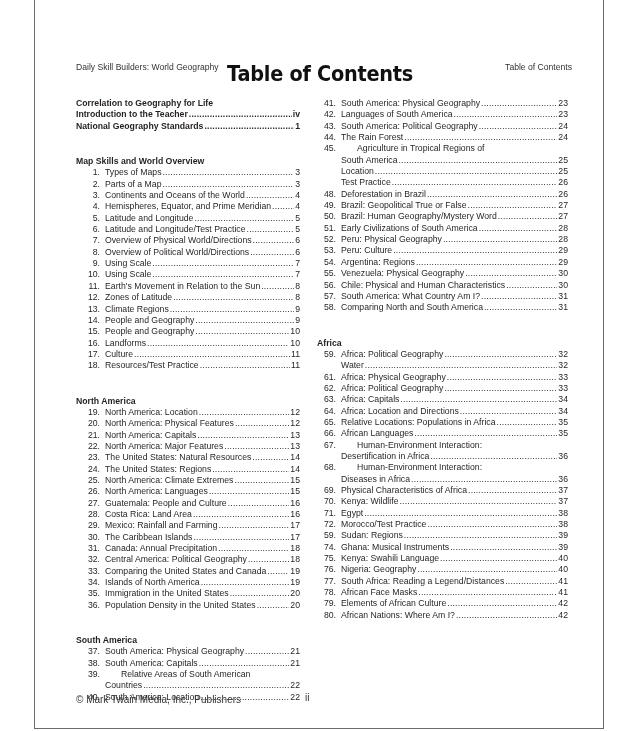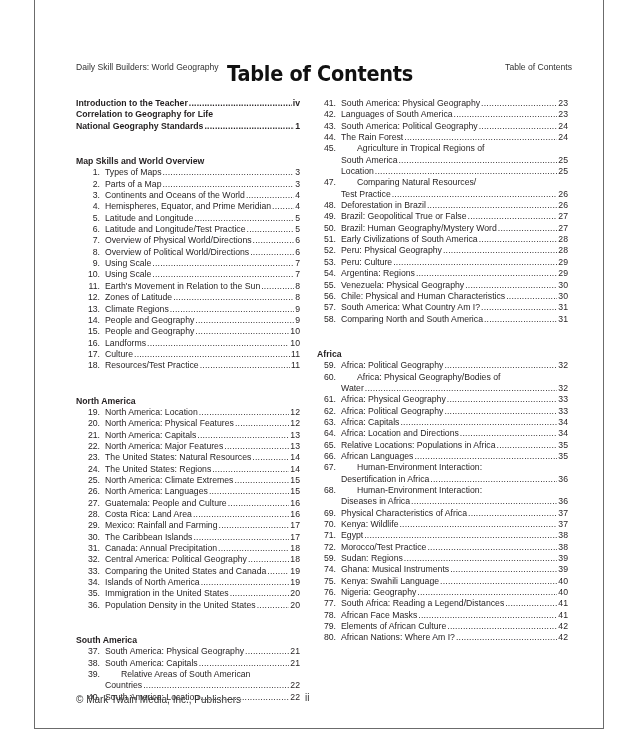--- a/index.html
+++ b/index.html
@@ -39,26 +39,26 @@
 
 <div class="page"></div>
 
 <div class="running-head rh-left">Daily Skill Builders: World Geography</div>
 <div class="running-head rh-right">Table of Contents</div>
 
 <div class="title">Table of Contents</div>
 
 <div class="col col-left" id="col-left">
   <div class="front-item">
+    <span class="ttl">Correlation to Geography for Life</span>
+  </div>
+  <div class="front-item">
     <span class="ttl">Introduction to the Teacher</span>
     <span class="dots"></span>
     <span class="pg">iv</span>
-  </div>
-  <div class="front-item">
-    <span class="ttl">Correlation to Geography for Life</span>
   </div>
   <div class="front-item">
     <span class="ttl">National Geography Standards</span>
     <span class="dots"></span>
     <span class="pg">1</span>
   </div>
 
   <div class="section-head">Map Skills and World Overview</div>
   <div>
       <div class="entry">
@@ -358,24 +358,20 @@
       </div>
       <div class="entry multi">
         <div class="line2">
           <span class="spacer"></span>
           <span class="ttl">Location</span>
           <span class="dots"></span>
           <span class="pg">25</span>
         </div>
       </div>
       <div class="entry multi">
-        <div class="line1">
-          <span class="num">47.</span>
-          <span class="ttl">Comparing Natural Resources/</span>
-        </div>
         <div class="line2">
           <span class="spacer"></span>
           <span class="ttl">Test Practice</span>
           <span class="dots"></span>
           <span class="pg">26</span>
         </div>
       </div>
       <div class="entry">
         <span class="num">48.</span>
         <span class="ttl">Deforestation in Brazil</span>
@@ -446,24 +442,20 @@
 
   <div class="section-head" style="">Africa</div>
   <div>
       <div class="entry">
         <span class="num">59.</span>
         <span class="ttl">Africa: Political Geography</span>
         <span class="dots"></span>
         <span class="pg">32</span>
       </div>
       <div class="entry multi">
-        <div class="line1">
-          <span class="num">60.</span>
-          <span class="ttl">Africa: Physical Geography/Bodies of</span>
-        </div>
         <div class="line2">
           <span class="spacer"></span>
           <span class="ttl">Water</span>
           <span class="dots"></span>
           <span class="pg">32</span>
         </div>
       </div>
       <div class="entry">
         <span class="num">61.</span>
         <span class="ttl">Africa: Physical Geography</span>

